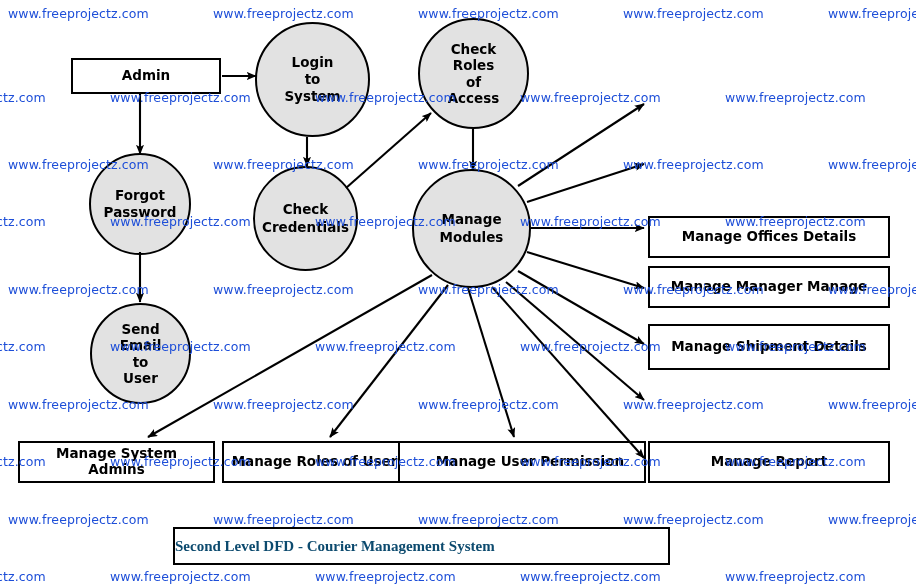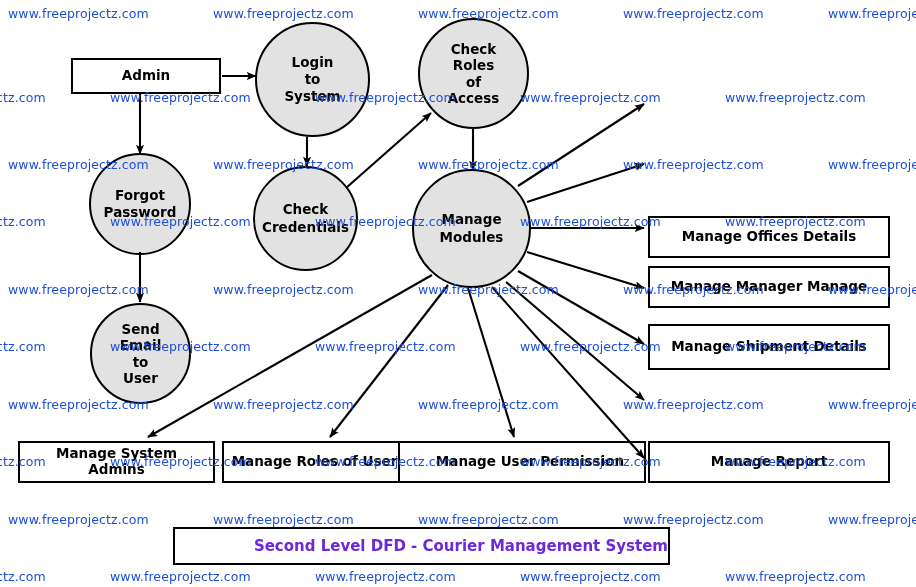--- a/index.html
+++ b/index.html
@@ -86,25 +86,26 @@
   .node-circle .lbl { padding: 0 4px; }
 
   
   #title-box {
     position: absolute;
     box-sizing: border-box;
     background: #ffffff;
     border: 2px solid #000000;
     display: flex;
     align-items: center;
-    justify-content: flex-end;
+    justify-content: flex-start;
     font-weight: bold;
     font-size: 15px;
-    color: #6d28d9;
+    color: #0c4a6e;
     z-index: 6;
+    font-family: Liberation Serif, serif;
   }
 </style>
 </head>
 <body>
 
 <div id="canvas">
 
   <svg id="arrows" viewBox="0 0 916 587" width="916" height="587" xmlns="http://www.w3.org/2000/svg">
     <defs>
       <marker id="ah" markerWidth="10" markerHeight="8" refX="9.2" refY="4" orient="auto" markerUnits="userSpaceOnUse">

